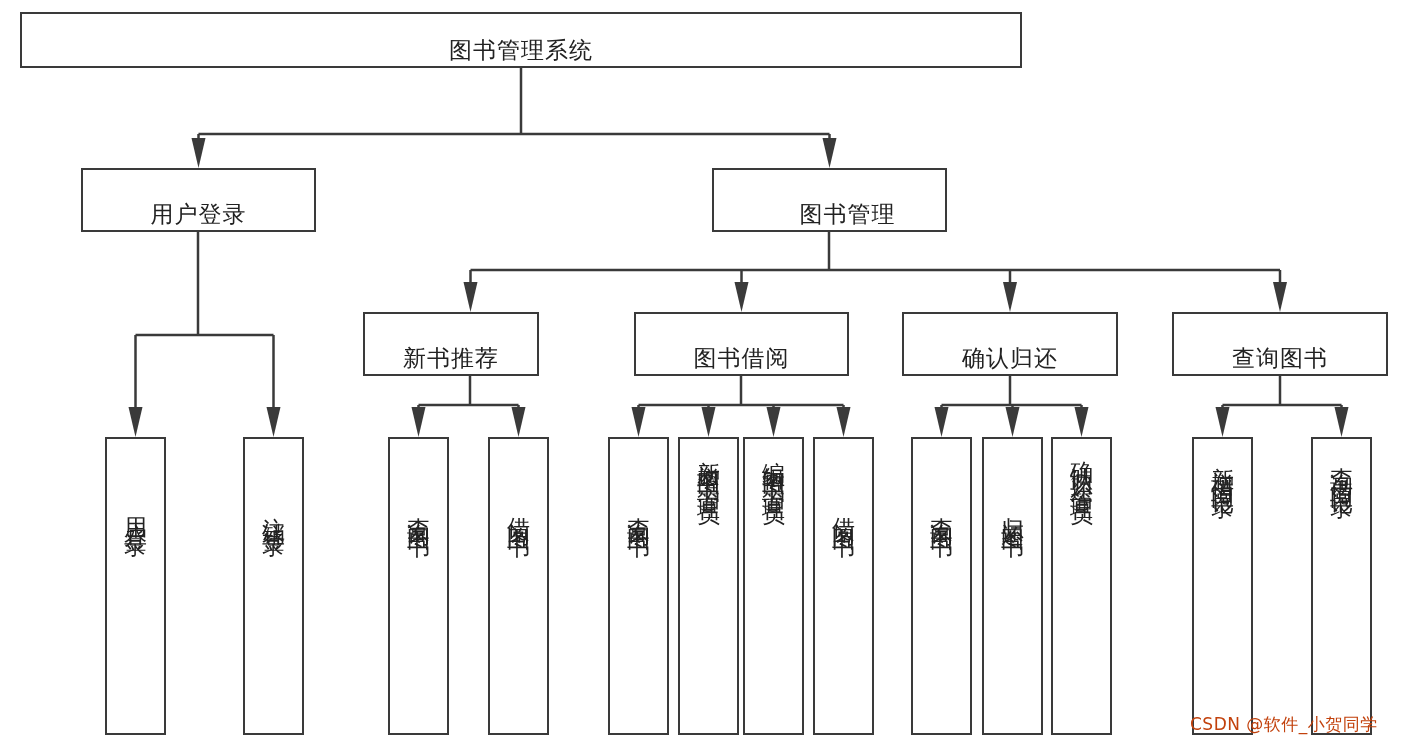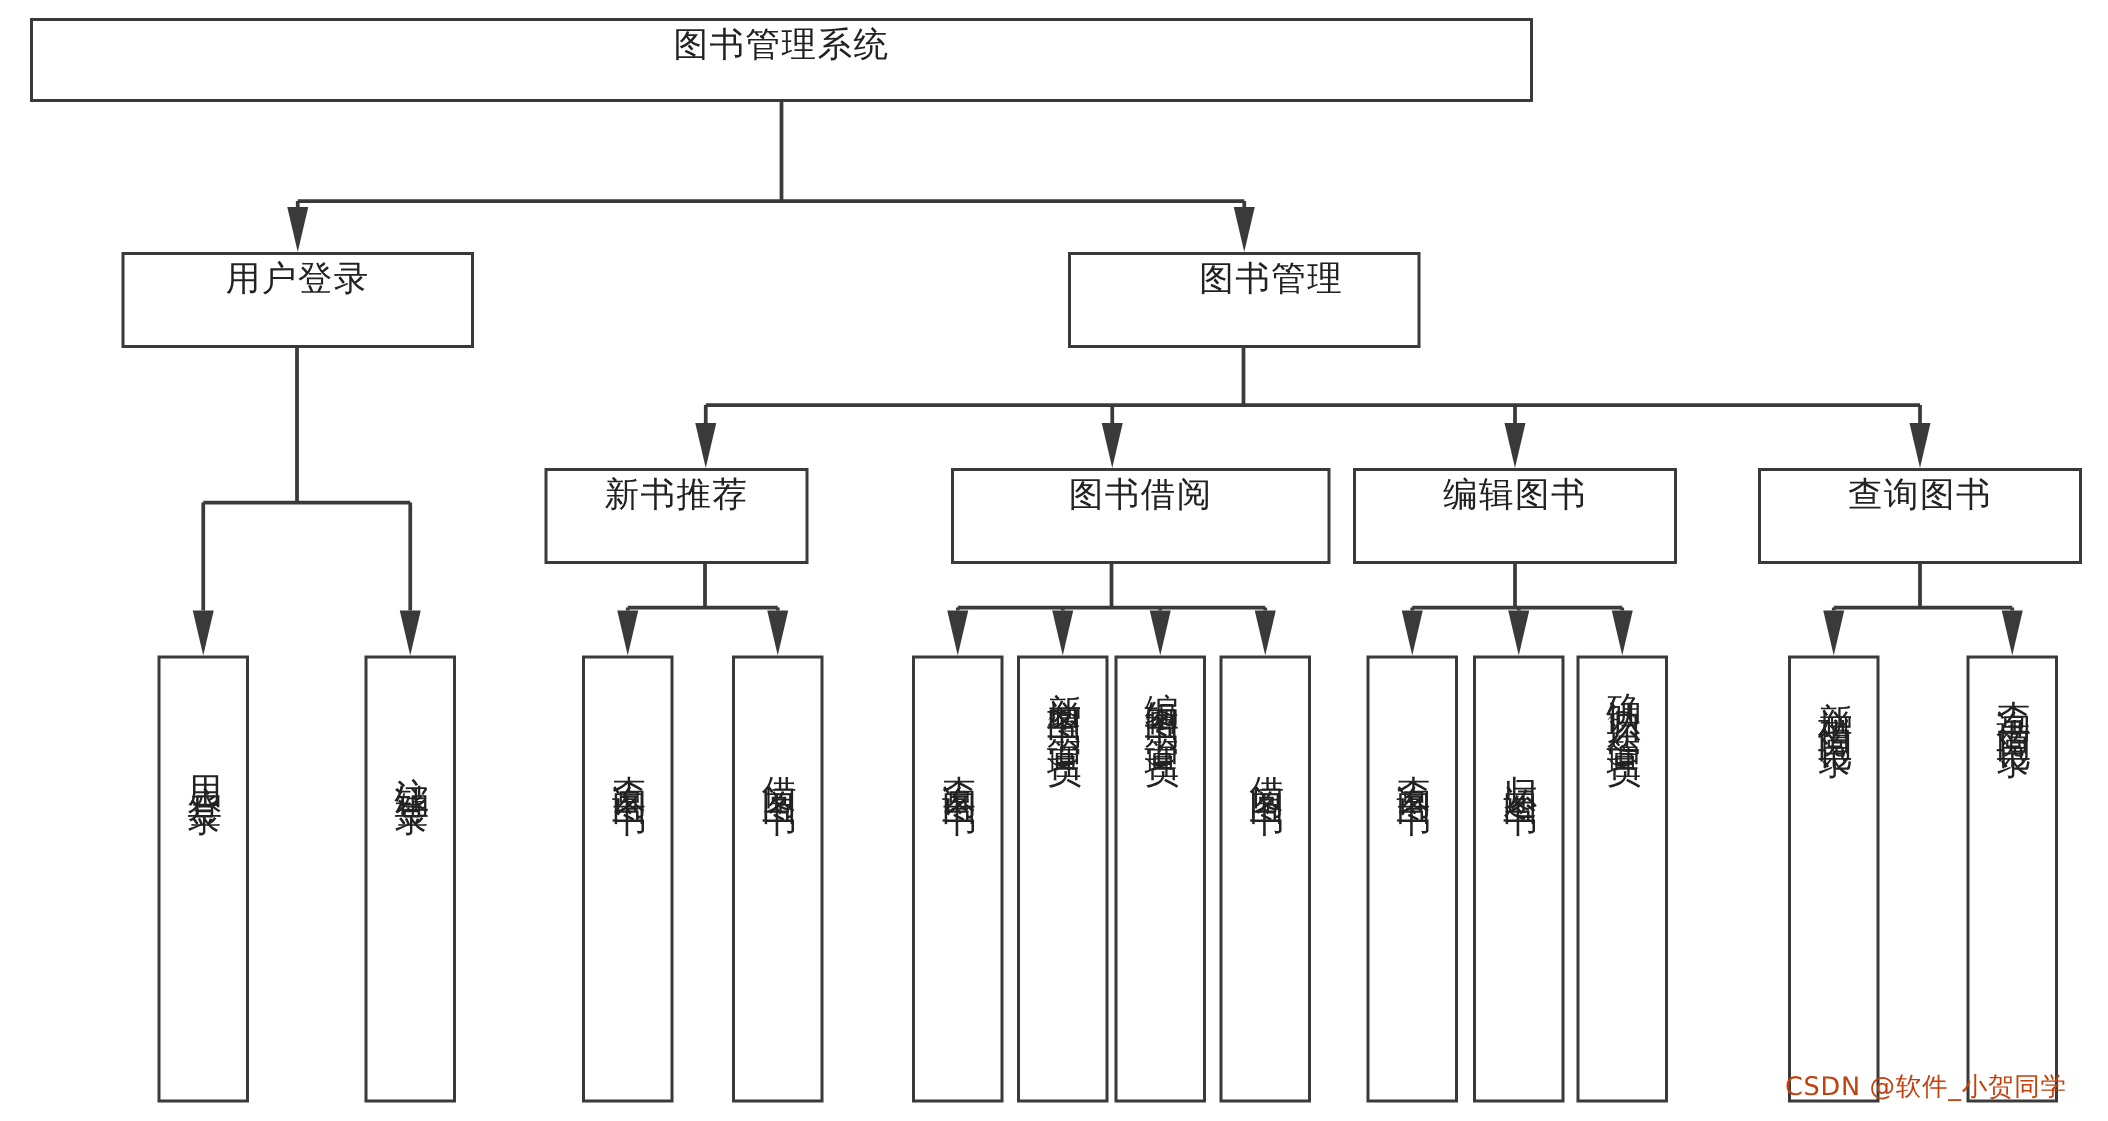--- a/index.html
+++ b/index.html
@@ -7,21 +7,21 @@
     width:1405px;height:747px;overflow:hidden;
     font-family:"DejaVu Sans","Liberation Sans",sans-serif;
   }
   #stage{position:relative;width:1405px;height:747px;background:#fff;}
   #wires{position:absolute;left:0;top:0;width:1405px;height:747px;}
   .node{
     position:absolute;
     box-sizing:border-box;
     background:#ffffff;
     border:2.5px solid #3a3a3a;
-    display:flex;align-items:flex-start;justify-content:center;
+    display:flex;align-items:flex-end;justify-content:center;
     color:#222;
   }
   .node.h{ 
     font-size:23px;
     letter-spacing:1px;
   }
   .node.v{ 
     font-size:23px;
     align-items:flex-start;
     justify-content:center;
@@ -113,25 +113,25 @@
       </div>
       <div class="node h" style="left: 81px; top: 168px; width: 235px; height: 64px;">
         <span>用户登录</span>
       </div>
       <div class="node h" style="left: 712px; top: 168px; width: 235px; height: 64px; padding-left: 36px;">
         <span>图书管理</span>
       </div>
       <div class="node h" style="left: 363px; top: 312px; width: 176px; height: 64px;">
         <span>新书推荐</span>
       </div>
-      <div class="node h" style="left: 634px; top: 312px; width: 253px; height: 64px;">
+      <div class="node h" style="left: 634px; top: 312px; width: 215px; height: 64px;">
         <span>图书借阅</span>
       </div>
       <div class="node h" style="left: 902px; top: 312px; width: 216px; height: 64px;">
-        <span>编辑图书</span>
+        <span>确认归还</span>
       </div>
       <div class="node h" style="left: 1172px; top: 312px; width: 216px; height: 64px;">
         <span>查询图书</span>
       </div>
       <div class="node v" style="left: 105px; top: 437px; width: 61px; height: 298px;">
         <span class="vtext mid">用户登录</span>
       </div>
       <div class="node v" style="left: 243px; top: 437px; width: 61px; height: 298px;">
         <span class="vtext mid">注销登录</span>
       </div>

